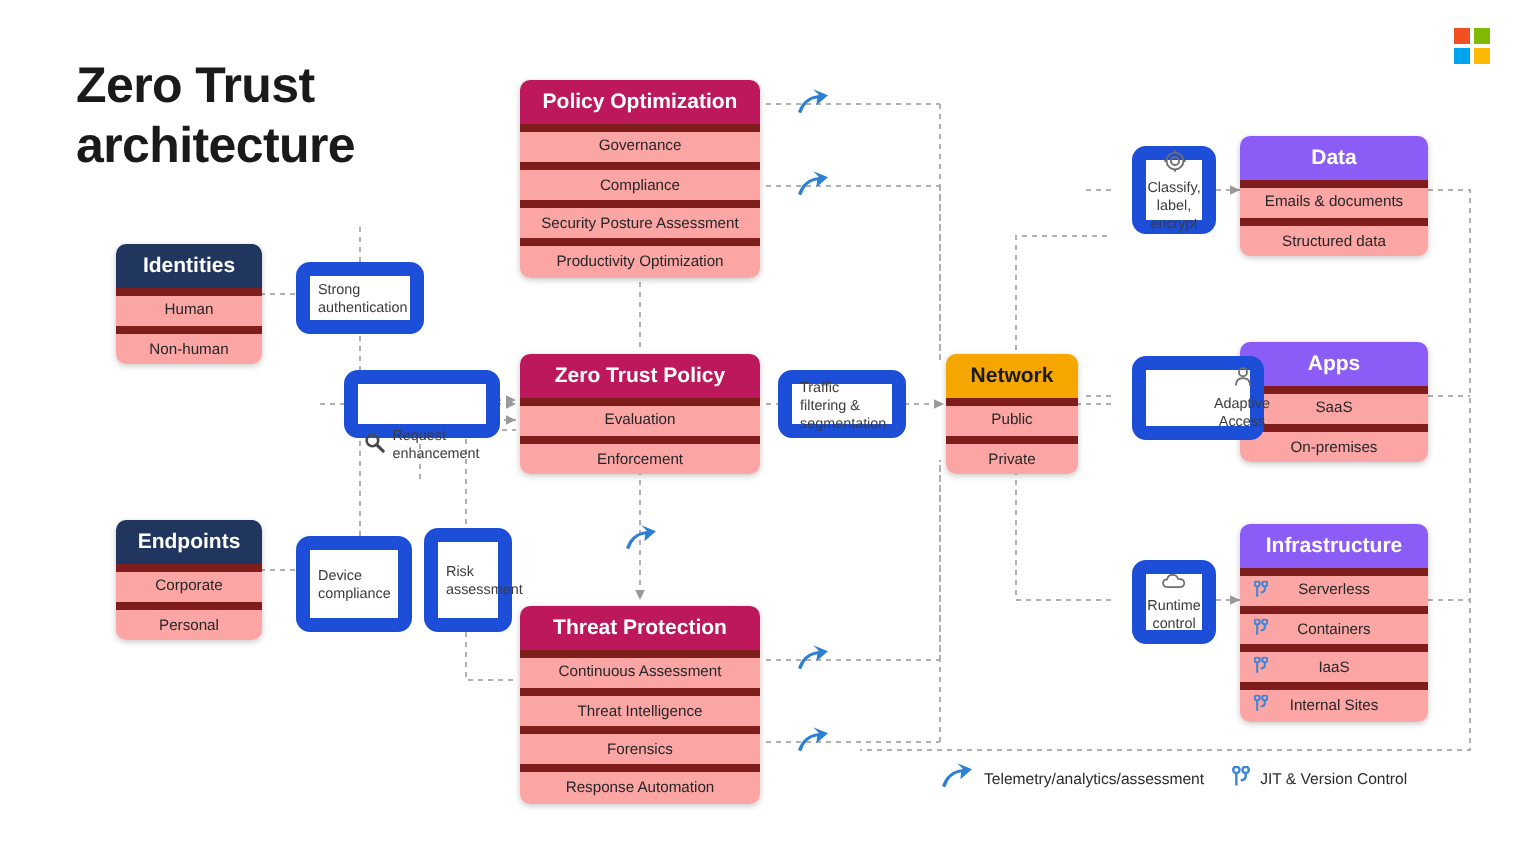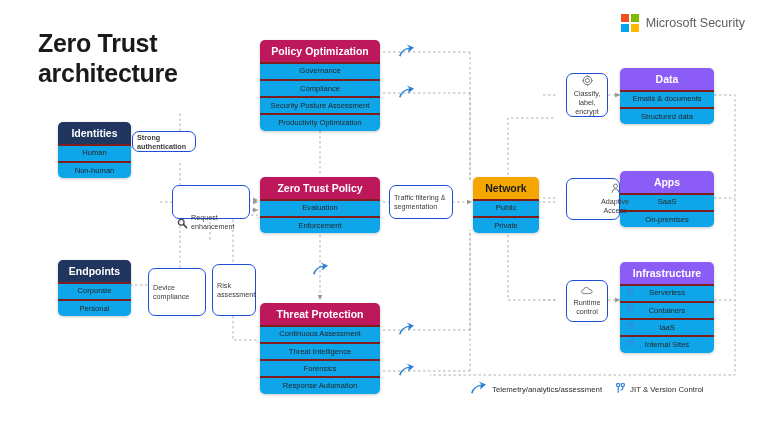--- a/index.html
+++ b/index.html
@@ -29,42 +29,42 @@
   .stack{
     position:absolute;background:#ffffff;border-radius:5px;
     box-shadow:0 1px 3px rgba(0,0,0,.22);overflow:hidden;
   }
   .stack .hdr{
     font-size:10.5px;font-weight:bold;color:#ffffff;text-align:center;
     padding:5px 3px;line-height:1.15;
   }
   .stack .row{
     font-size:7.6px;color:#262626;text-align:center;
-    padding:3.4px 3px;border-top:2px solid #7f1d1d;line-height:1.1;
-    position:relative;background:#0ea5e9;
+    padding:3.4px 3px;border-top:4px solid #7f1d1d;line-height:1.1;
+    position:relative;background:#fca5a5;
   }
   .stack .row:first-of-type{border-top:none;}
   .hdr-blue{background:#be185d;}
   .hdr-navy{background:#21365f;}
   .hdr-green{background:#8b5cf6;}
   .hdr-amber{background:#f5a700;color:#1a1a1a !important;}
 
   .row.ico{text-align:center;}
   .row .keyico{position:absolute;left:7px;top:50%;transform:translateY(-50%);}
 
   
   .pill{
-    position:absolute;background:#ffffff;border:1px solid #1d4ed8;border-radius:7px;
+    position:absolute;background:#ffffff;border:7px solid #1d4ed8;border-radius:7px;
     font-size:7.2px;color:#3b3b3b;line-height:1.25;
     display:flex;flex-direction:column;align-items:center;justify-content:center;
     text-align:center;padding:3px 4px;box-sizing:border-box;
   }
   .pill.leftal{align-items:flex-start;text-align:left;}
   .pill .pico{margin-bottom:1px;}
-  .pill .rowwrap{display:flex;align-items:flex-end;gap:3px;margin-top:40px;}
+  .pill .rowwrap{display:flex;align-items:center;gap:3px;margin-top:40px;}
 
   
   .legend{position:absolute;left:470px;top:381px;display:flex;align-items:center;gap:14px;}
   .legend .item{display:flex;align-items:center;gap:5px;font-size:7.8px;color:#2b2b2b;}
 
   .telemetry{position:absolute;}
 </style>
 </head>
 <body>
 
@@ -141,21 +141,20 @@
     <div>architecture</div>
   </div>
 
   <div class="brand">
     <span class="ms-logo">
       <i class="ms-r"></i>
         <i class="ms-g"></i>
         <i class="ms-b"></i>
         <i class="ms-y"></i>
     </span>
-    <span class="brand-text">Microsoft Security</span>
   </div>
 
   <div class="stack" style="left:260px;top:40px;width:120px;">
     <div class="hdr hdr-blue">Policy Optimization</div>
     <div class="row">Governance</div>
     <div class="row">Compliance</div>
     <div class="row">Security Posture Assessment</div>
     <div class="row">Productivity Optimization</div>
   </div>
 
@@ -240,21 +239,21 @@
         <svg width="7" height="9" viewBox="0 0 7 9">
             <circle cx="1.6" cy="1.6" r="1.3" fill="none" stroke="#3b86d8" stroke-width="1"></circle>
             <circle cx="5.4" cy="1.6" r="1.3" fill="none" stroke="#3b86d8" stroke-width="1"></circle>
             <path d="M1.6,3 L1.6,8 M5.4,3 L5.4,4.4 Q5.4,5.6 3.4,5.9" stroke="#3b86d8" stroke-width="1" fill="none"></path>
           </svg>
       </span>
       <span>Internal Sites</span>
     </div>
   </div>
 
-  <div class="pill leftal" style="left:132px;top:131px;width:64px;height:21px;font-weight:bold;">
+  <div class="pill leftal" style="left:148px;top:131px;width:64px;height:36px;">
     <span>Strong authentication</span>
   </div>
 
   <div class="pill leftal" style="left:148px;top:268px;width:58px;height:48px;">
     <span>Device compliance</span>
   </div>
 
   <div class="pill leftal" style="left:212px;top:264px;width:44px;height:52px;">
     <span>Risk assessment</span>
   </div>

